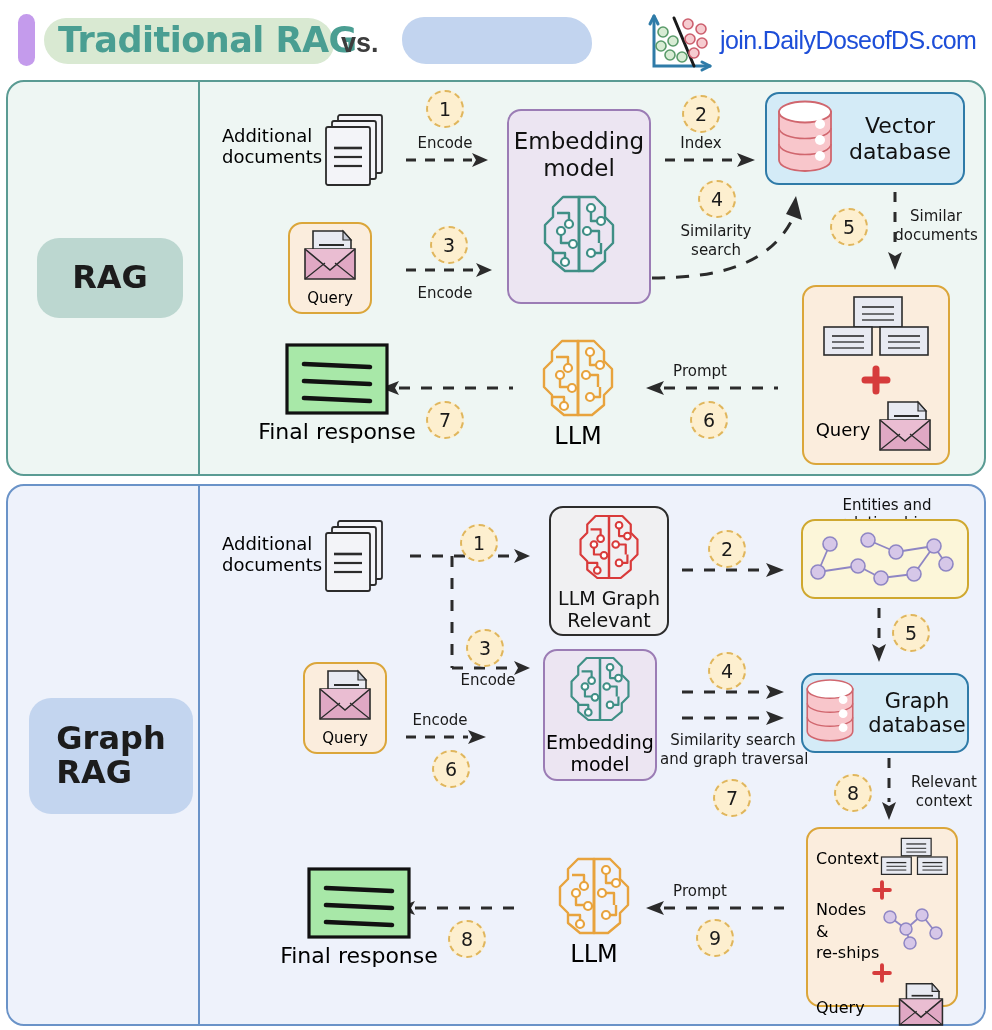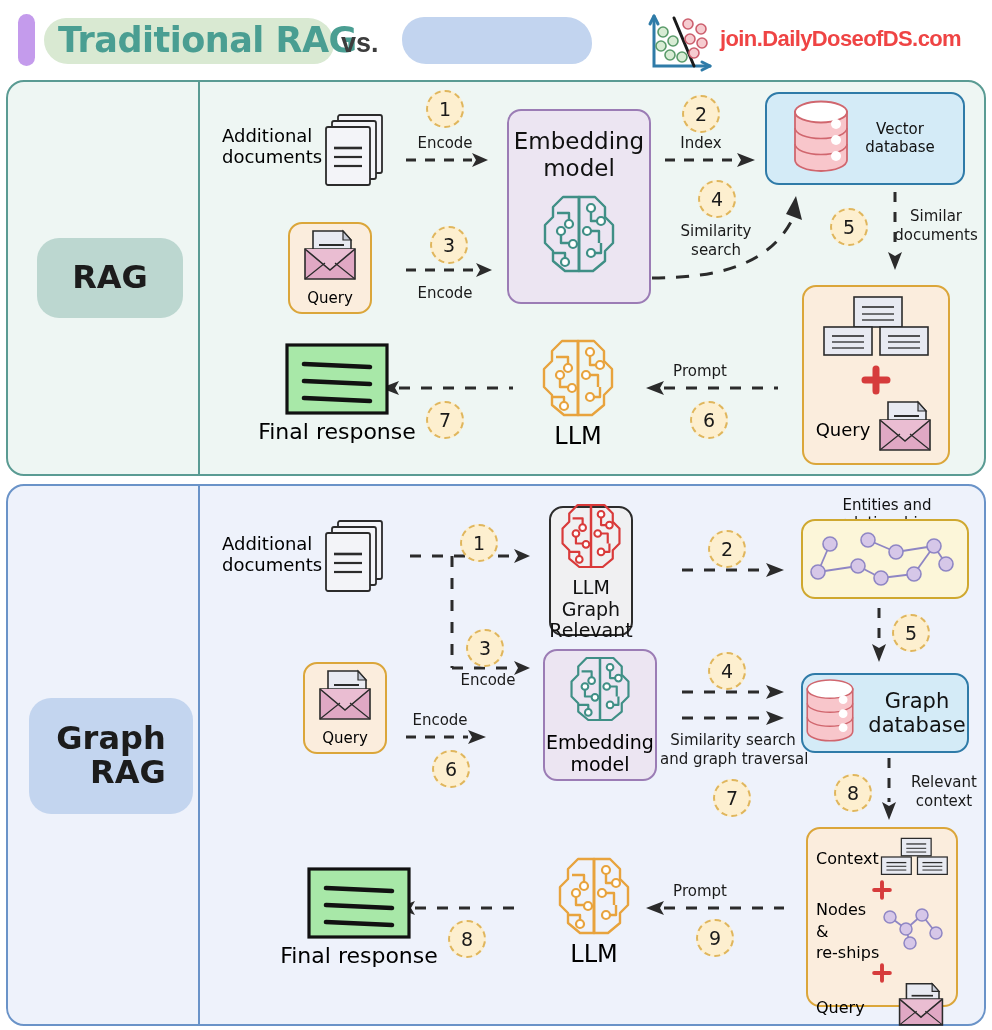--- a/index.html
+++ b/index.html
@@ -37,41 +37,41 @@
     font-family:"Liberation Sans", sans-serif;
   }
   .t-graph {
     position:absolute; left:406px; top:20px;
     font-size:35px; font-weight:bold; color:#7a9ddb;
     font-family:"DejaVu Sans", sans-serif; letter-spacing:-0.5px;
   }
   .brand-logo { position:absolute; left:636px; top:12px; width:72px; height:62px; }
   .brand-text {
     position:absolute; left:712px; top:26px;
-    font-size:22px; font-weight:bold; color:#ef4444;
+    font-size:25px; font-weight:normal; color:#1d4ed8;
     font-family:"Liberation Sans", sans-serif; letter-spacing:-0.6px;
   }
 
   
   .panel { position:absolute; border-radius:18px; }
   #panel-rag {
     left:6px; top:80px; width:980px; height:396px;
     background:#eef6f3; border:2px solid #5a9b93;
   }
   #panel-graph {
     left:6px; top:484px; width:980px; height:542px;
     background:#eef2fb; border:2px solid #6a93c8;
   }
   .vdiv { position:absolute; top:0; bottom:0; width:2px; }
   #vdiv-rag { left:190px; background:#5a9b93; }
   #vdiv-graph { left:190px; background:#6a93c8; }
 
   .side-label {
     position:absolute; border-radius:22px; display:flex;
-    align-items:center; justify-content:center; text-align:right;
+    align-items:center; justify-content:center; text-align:left;
     font-family:"DejaVu Sans", sans-serif; font-weight:bold;
     color:#1c1c1c; line-height:1.05;
   }
   #label-rag {
     left:29px; top:156px; width:146px; height:80px;
     background:#bcd7d0; font-size:32px;
   }
   #label-graph {
     left:21px; top:212px; width:164px; height:116px;
     background:#c3d5ef; font-size:32px;
@@ -91,21 +91,21 @@
   
   .emb-card { background:#ece5f2; border:2px solid #9b7cb5; }
   .emb-title { font-size:23px; color:#111; line-height:1.15; }
 
   
   .llmgen-card { background:#f0f0f2; border:2px solid #2c2c2c; }
   .llmgen-title { font-size:19px; color:#111; line-height:1.15; }
 
   
   .db-card { background:#d4ebf7; border:2px solid #2f7ba8; }
-  .db-title { font-size:15px; color:#111; line-height:1.15; }
+  .db-title { font-size:22px; color:#111; line-height:1.15; }
 
   
   .tan-card { background:#fbeddd; border:2px solid #dba63a; }
   .graph-card { background:#fcf6d9; border:2px solid #cfa82f; }
 
   
   .step {
     position:absolute; width:38px; height:38px; border-radius:50%;
     background:#fdefcf; border:2px dashed #e0b65c;
     display:flex; align-items:center; justify-content:center;
@@ -430,21 +430,21 @@
       <path d="M108 113 L124 120 L108 127 L112 120 Z" fill="#2b2b2b"></path>
     </svg>
     <div class="step" style="left:452px; top:38px;">
       <span>1</span>
     </div>
     <div class="step" style="left:458px; top:143px;">
       <span>3</span>
     </div>
     <div class="edge-label" style="left:450px; top:185px; width:60px;">Encode</div>
 
-    <div class="card llmgen-card" style="left:541px; top:20px; width:84px; height:130px;">
+    <div class="card llmgen-card" style="left:541px; top:20px; width:120px; height:130px;">
       <div>
         <svg width="74" height="72" viewBox="0 0 88 86">
           <g stroke="#d93a3a" stroke-width="2.6" fill="none" stroke-linejoin="round">
             <path d="M44 6 L28 6 L18 16 L18 26 L10 34 L10 52 L18 60 L18 70 L30 80 L44 80 Z"></path>
             <path d="M44 6 L60 6 L70 16 L70 26 L78 34 L78 52 L70 60 L70 70 L58 80 L44 80 Z"></path>
             <path d="M44 6 L44 80"></path>
             <path d="M22 22 L34 22 L34 32"></path>
             <path d="M26 40 L26 52 L38 52"></path>
             <path d="M18 62 L30 62 L30 70"></path>
             <path d="M56 18 L56 30 L66 30"></path>

